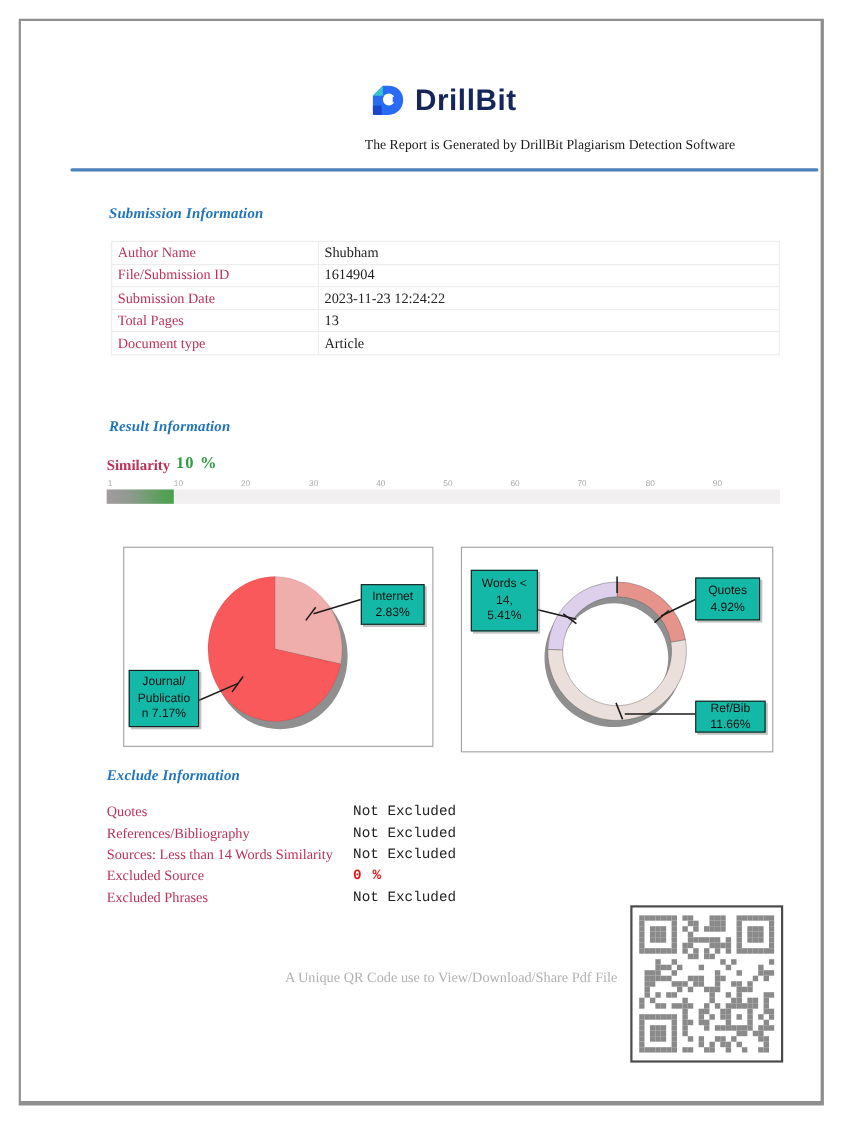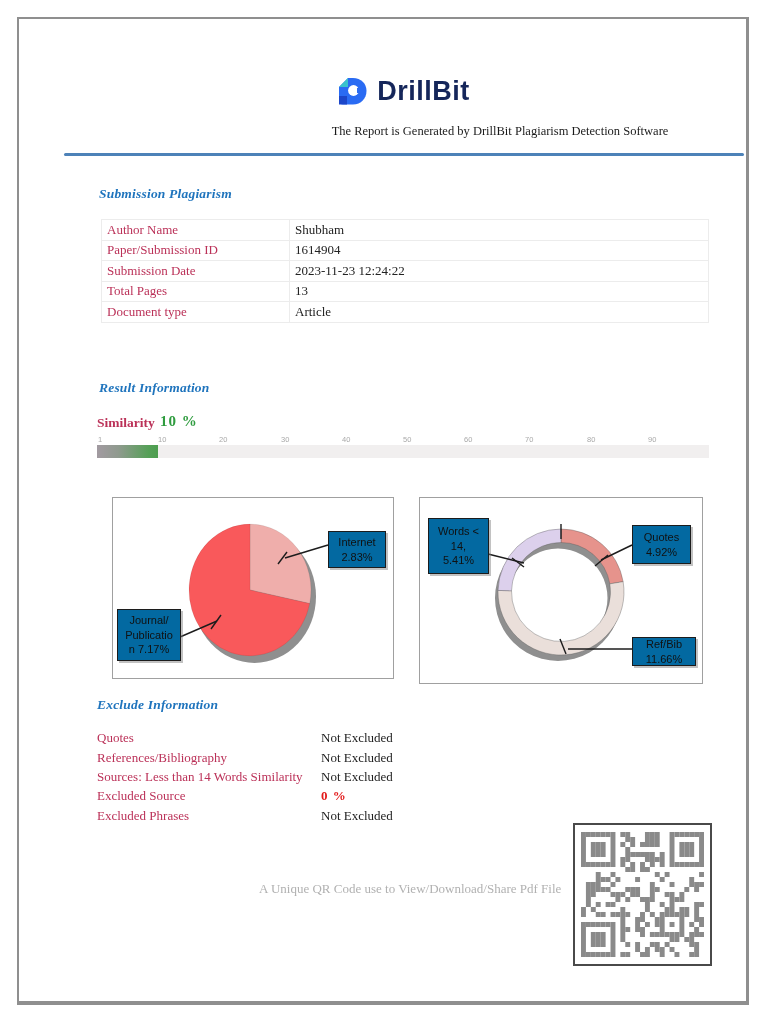--- a/index.html
+++ b/index.html
@@ -24,27 +24,27 @@
   #sim-value{position:absolute;left:141px;top:394px;font-size:15px;font-weight:bold;color:#2f9c3f;letter-spacing:1px;}
   #scale{position:absolute;left:78px;top:416px;width:612px;height:9px;}
   #scale span{position:absolute;top:0;font-family:"Liberation Sans",sans-serif;font-size:7.5px;color:#a9a9a9;}
   #bar-track{position:absolute;left:78px;top:426px;width:612px;height:13px;background:#f1efef;}
   #bar-fill{position:absolute;left:0;top:0;height:13px;background:linear-gradient(90deg,#a29aa1 0%,#8f9a8e 35%,#55a057 85%,#4d9e4f 100%);}
   
   .chart-box{position:absolute;background:#fff;border:1px solid #a0a0a0;box-sizing:content-box;}
   #chart-left{left:93px;top:478px;width:280px;height:180px;}
   #chart-right{left:400px;top:478px;width:282px;height:185px;}
   .chart-box svg{position:absolute;left:0;top:0;}
-  .callout{position:absolute;border:1.5px solid #1c1c1c;background:#0369a1;box-shadow:2px 2px 0 rgba(120,120,120,.45);
+  .callout{position:absolute;border:1.5px solid #1c1c1c;background:#14b8a6;box-shadow:2px 2px 0 rgba(120,120,120,.45);
            font-family:"Liberation Sans","DejaVu Sans",sans-serif;font-size:11px;color:#111;
            display:flex;flex-direction:column;justify-content:center;text-align:center;line-height:1.35;box-sizing:border-box;padding:2px 2px;}
   
   .x-row{position:absolute;left:78px;font-size:13px;width:560px;}
   .x-row .xl{color:#bb3158;}
-  .x-row .xv{position:absolute;left:224px;top:0;color:#222;}
+  .x-row .xv{position:absolute;left:224px;top:0;color:#222;font-family:Liberation Mono, monospace;}
   .x-row .xv.red{color:#e31b1b;font-weight:bold;letter-spacing:1px;}
   
   #qr-caption{position:absolute;left:240px;top:862px;width:305px;font-size:13px;color:#b1b1b1;}
   #qr-box{position:absolute;left:554px;top:804px;width:139px;height:143px;border:2px solid #4a4a4a;background:#fff;box-sizing:border-box;}
   #qr-box svg{position:absolute;left:6px;top:7px;}
 </style>
 </head>
 <body>
 
 <div id="stage">
@@ -57,29 +57,29 @@
         <polygon points="3,12 12,3 12,12" fill="#38c3cd"></polygon>
         <circle cx="17.5" cy="15.5" r="5.4" fill="#ffffff"></circle>
         <rect x="21" y="13" width="4" height="5" fill="#2a6bf3"></rect>
         <circle cx="17.5" cy="15.5" r="3" fill="#ffffff"></circle>
       </svg>
       <span id="logo-text">DrillBit</span>
     </div>
     <div id="tagline">The Report is Generated by DrillBit Plagiarism Detection Software</div>
     <div id="blue-rule"></div>
 
-    <div class="heading" style="left:80px;top:167px;">Submission Plagiarism</div>
+    <div class="heading" style="left:80px;top:167px;">Submission Information</div>
     <table id="sub-table">
       <tbody>
           <tr>
             <td class="lbl">Author Name</td>
             <td class="val">Shubham</td>
           </tr>
       <tr>
-            <td class="lbl">Paper/Submission ID</td>
+            <td class="lbl">File/Submission ID</td>
             <td class="val">1614904</td>
           </tr>
       <tr>
             <td class="lbl">Submission Date</td>
             <td class="val">2023-11-23 12:24:22</td>
           </tr>
       <tr>
             <td class="lbl">Total Pages</td>
             <td class="val">13</td>
           </tr>

